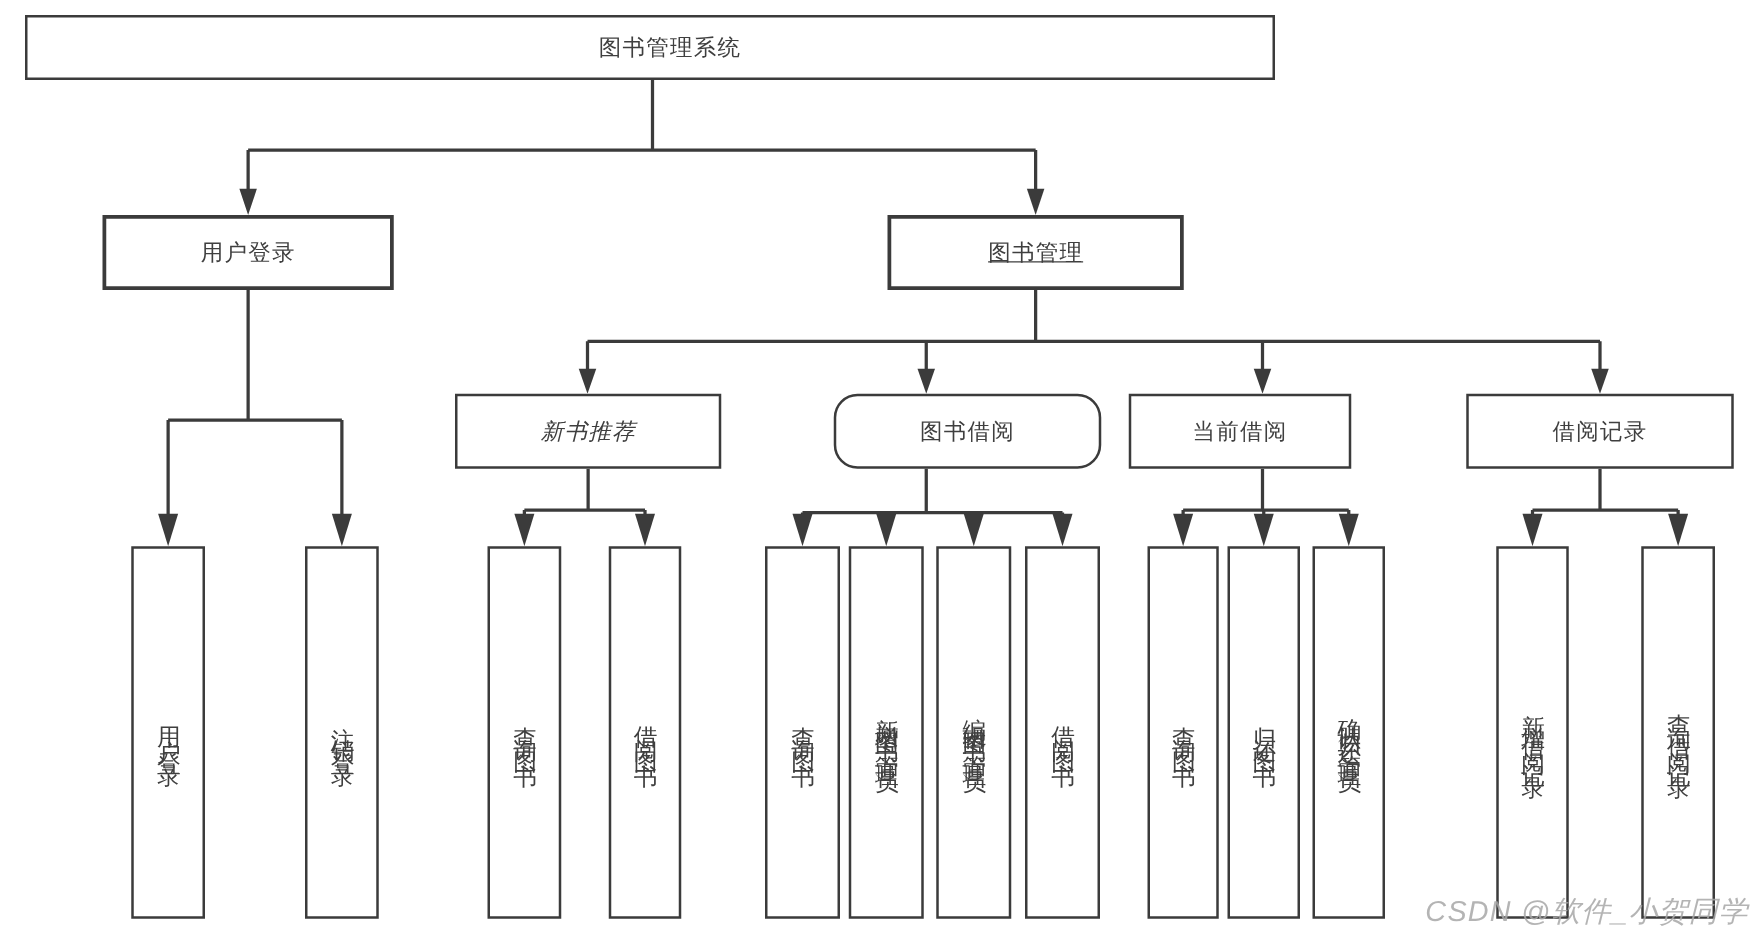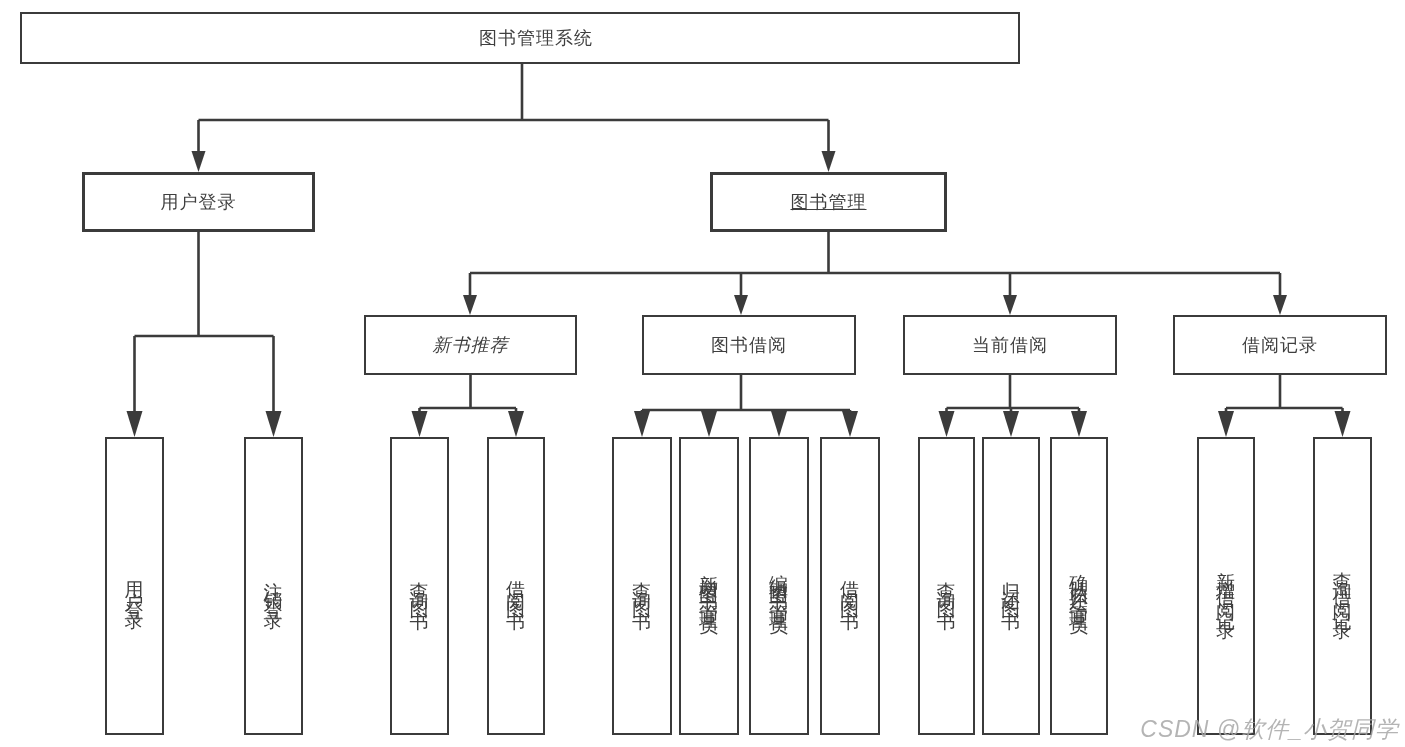--- a/index.html
+++ b/index.html
@@ -91,22 +91,22 @@
     <polygon class="ah" points="1218,411 1234,411 1226,437"></polygon>
     <polygon class="ah" points="1334.5,411 1350.5,411 1342.5,437"></polygon>
   </svg>
 
   <div class="box h-node root-node" style="left:20px;top:12px;width:1000px;height:52px;">图书管理系统</div>
 
   <div class="box h-node lvl2" style="left:82px;top:172px;width:233px;height:60px;">用户登录</div>
   <div class="box h-node lvl2" style="left:710px;top:172px;width:237px;height:60px;text-decoration:underline;">图书管理</div>
 
   <div class="box h-node" style="left:364px;top:315px;width:213px;height:60px;font-style:italic;">新书推荐</div>
-  <div class="box h-node" style="left:642px;top:315px;width:214px;height:60px;">图书借阅</div>
-  <div class="box h-node" style="left:903px;top:315px;width:214px;height:60px;text-align:right;">当前借阅</div>
+  <div class="box h-node" style="left:667px;top:315px;width:214px;height:60px;border-radius:19px;">图书借阅</div>
+  <div class="box h-node" style="left:903px;top:315px;width:178px;height:60px;text-align:right;">当前借阅</div>
   <div class="box h-node" style="left:1173px;top:315px;width:214px;height:60px;">借阅记录</div>
 
   <div class="box leaf" style="left:105px;top:437px;width:59px;height:298px;">
     <span>用户登录</span>
   </div>
   <div class="box leaf" style="left:244px;top:437px;width:59px;height:298px;">
     <span>注销登录</span>
   </div>
 
   <div class="box leaf" style="left:390px;top:437px;width:59px;height:298px;">

